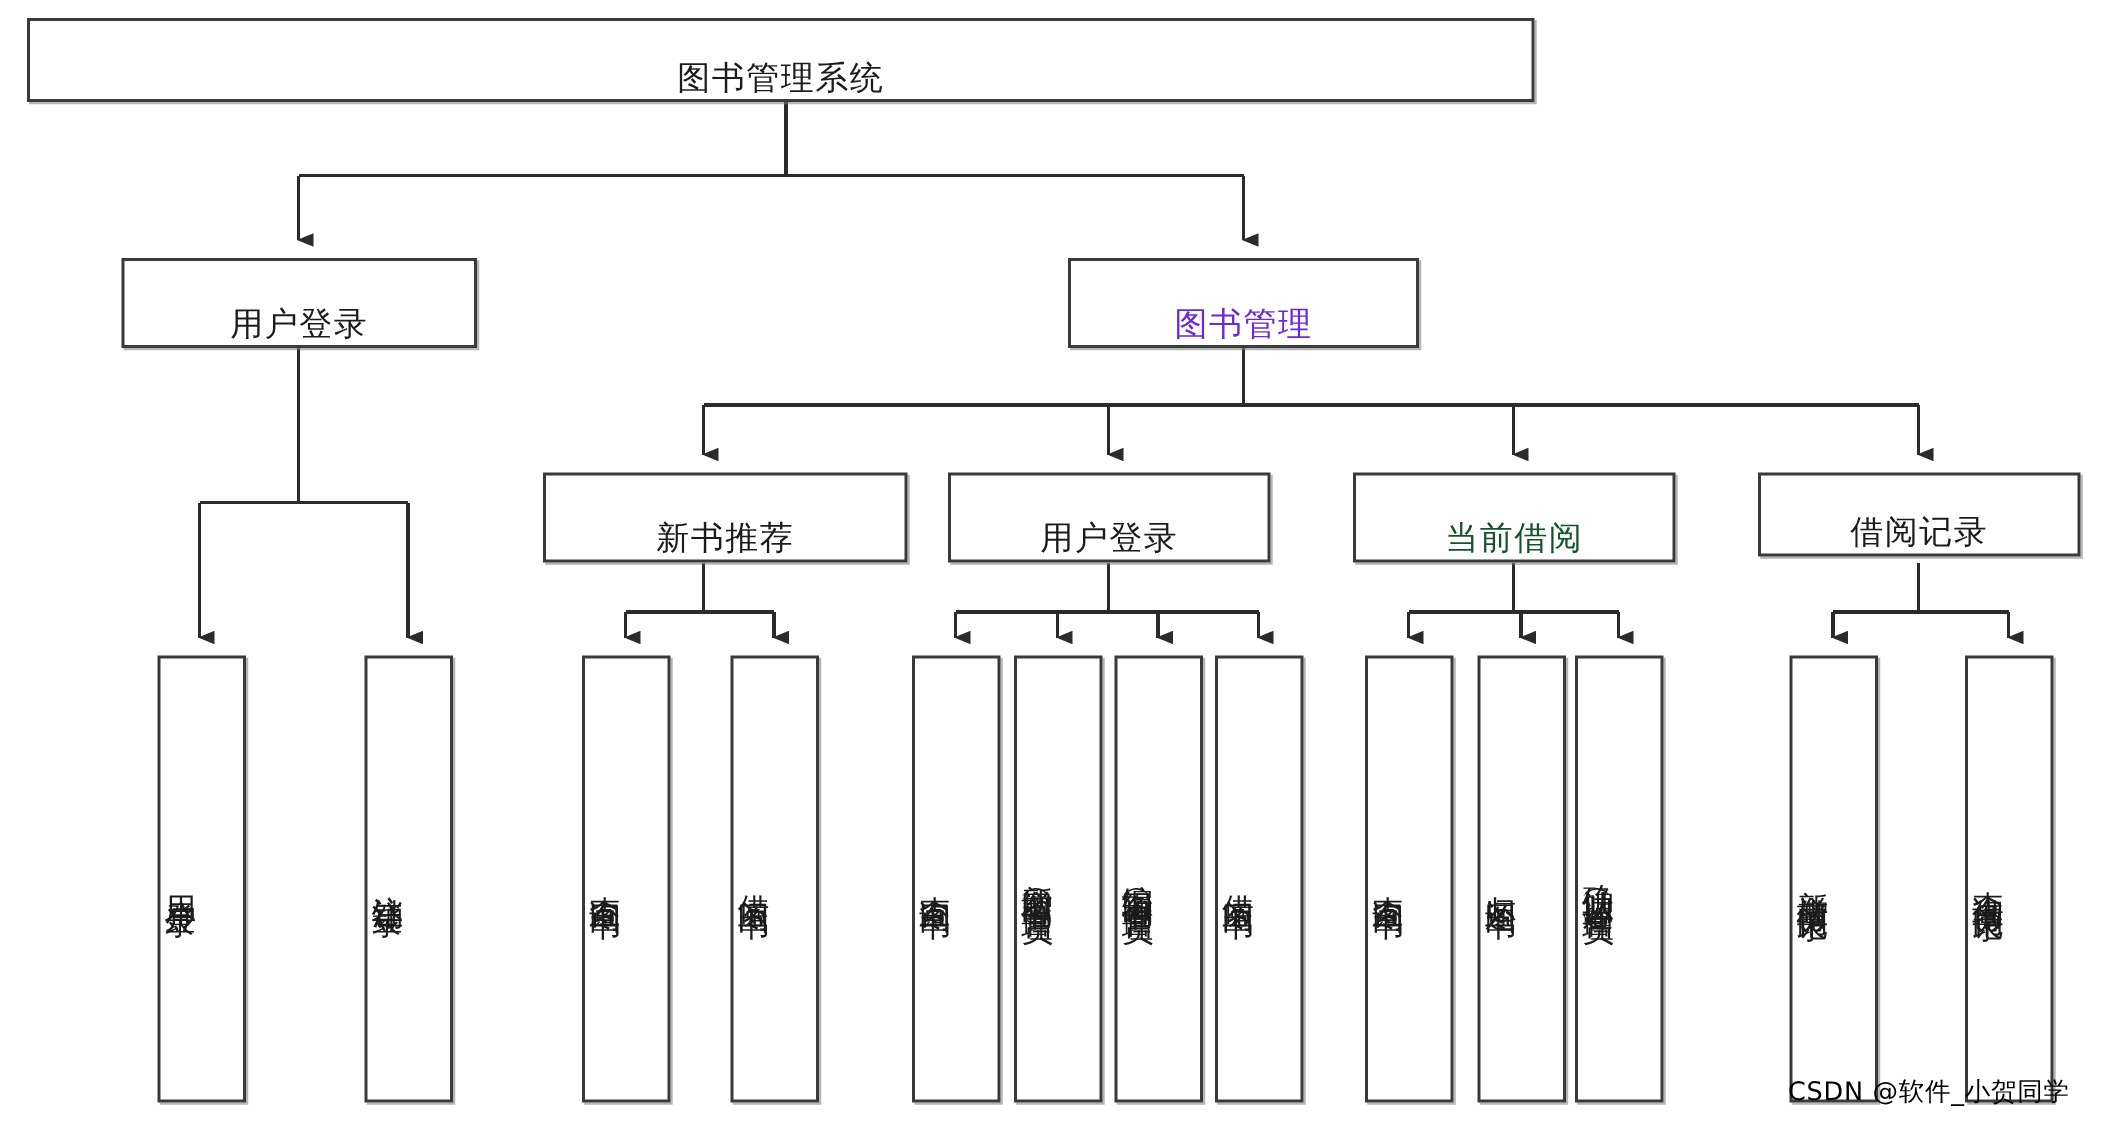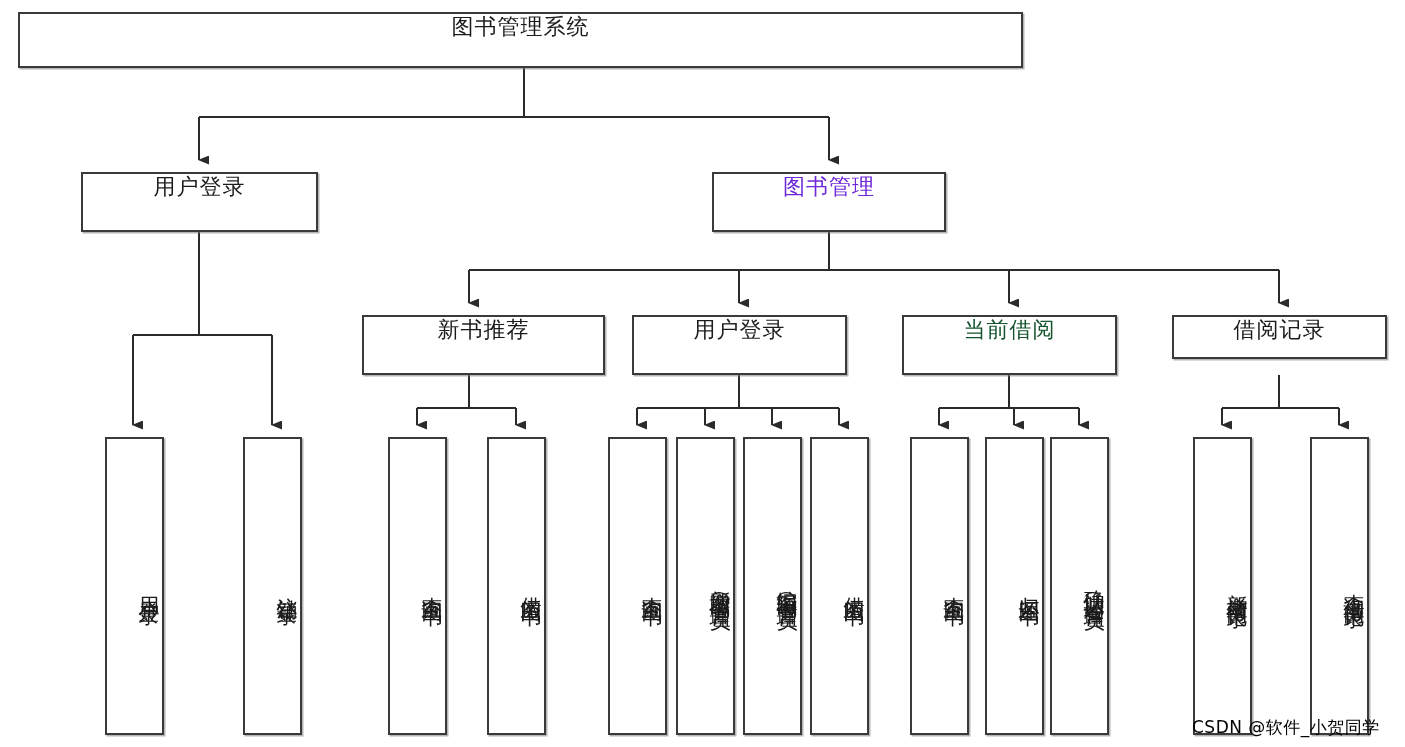--- a/index.html
+++ b/index.html
@@ -25,21 +25,21 @@
     height: 747px;
     pointer-events: none;
   }
   .node {
     position: absolute;
     box-sizing: border-box;
     background: #ffffff;
     border: 2.5px solid #3a3a3a;
     box-shadow: 1.5px 1.5px 0 rgba(120,120,120,0.55);
     display: flex;
-    align-items: flex-start;
+    align-items: flex-end;
     justify-content: center;
     color: #1b1b1b;
   }
   .node.horizontal {
     font-size: 22px;
     letter-spacing: 1px;
     line-height: 1.2;
     white-space: nowrap;
   }
   .node.vertical {
@@ -132,21 +132,21 @@
 
   <div class="node horizontal" id="n-l2-0" style="left: 362px; top: 315px; width: 243px; height: 60px; border-color: rgb(58, 58, 58); background: rgb(255, 255, 255); color: rgb(27, 27, 27);">
     <span>新书推荐</span>
   </div>
   <div class="node horizontal" id="n-l2-1" style="left: 632px; top: 315px; width: 215px; height: 60px; border-color: rgb(58, 58, 58); background: rgb(255, 255, 255); color: rgb(27, 27, 27);">
     <span>用户登录</span>
   </div>
   <div class="node horizontal" id="n-l2-2" style="left: 902px; top: 315px; width: 215px; height: 60px; border-color: rgb(58, 58, 58); background: rgb(255, 255, 255); color: #14532d;">
     <span>当前借阅</span>
   </div>
-  <div class="node horizontal" id="n-l2-3" style="left: 1172px; top: 315px; width: 215px; height: 44px; border-color: rgb(58, 58, 58); background: rgb(255, 255, 255); color: rgb(27, 27, 27);">
+  <div class="node horizontal" id="n-l2-3" style="left: 1172px; top: 315px; width: 215px; height: 56px; border-color: rgb(58, 58, 58); background: rgb(255, 255, 255); color: rgb(27, 27, 27);">
     <span>借阅记录</span>
   </div>
 
   <div class="node vertical" style="left: 105px; top: 437px; width: 59px; height: 298px; border-color: rgb(58, 58, 58); background: rgb(255, 255, 255); color: rgb(27, 27, 27);">
     <span class="vlabel">用户登录</span>
   </div>
   <div class="node vertical" style="left: 243px; top: 437px; width: 59px; height: 298px; border-color: rgb(58, 58, 58); background: rgb(255, 255, 255); color: rgb(27, 27, 27);">
     <span class="vlabel">注销登录</span>
   </div>
   <div class="node vertical" style="left: 388px; top: 437px; width: 59px; height: 298px; border-color: rgb(58, 58, 58); background: rgb(255, 255, 255); color: rgb(27, 27, 27);">

